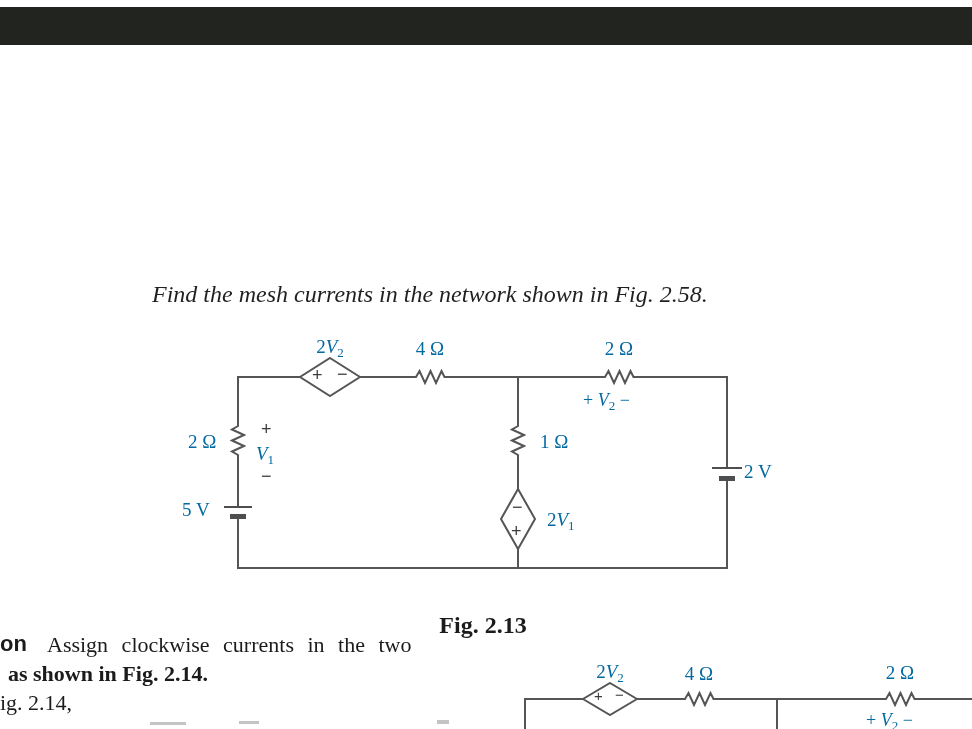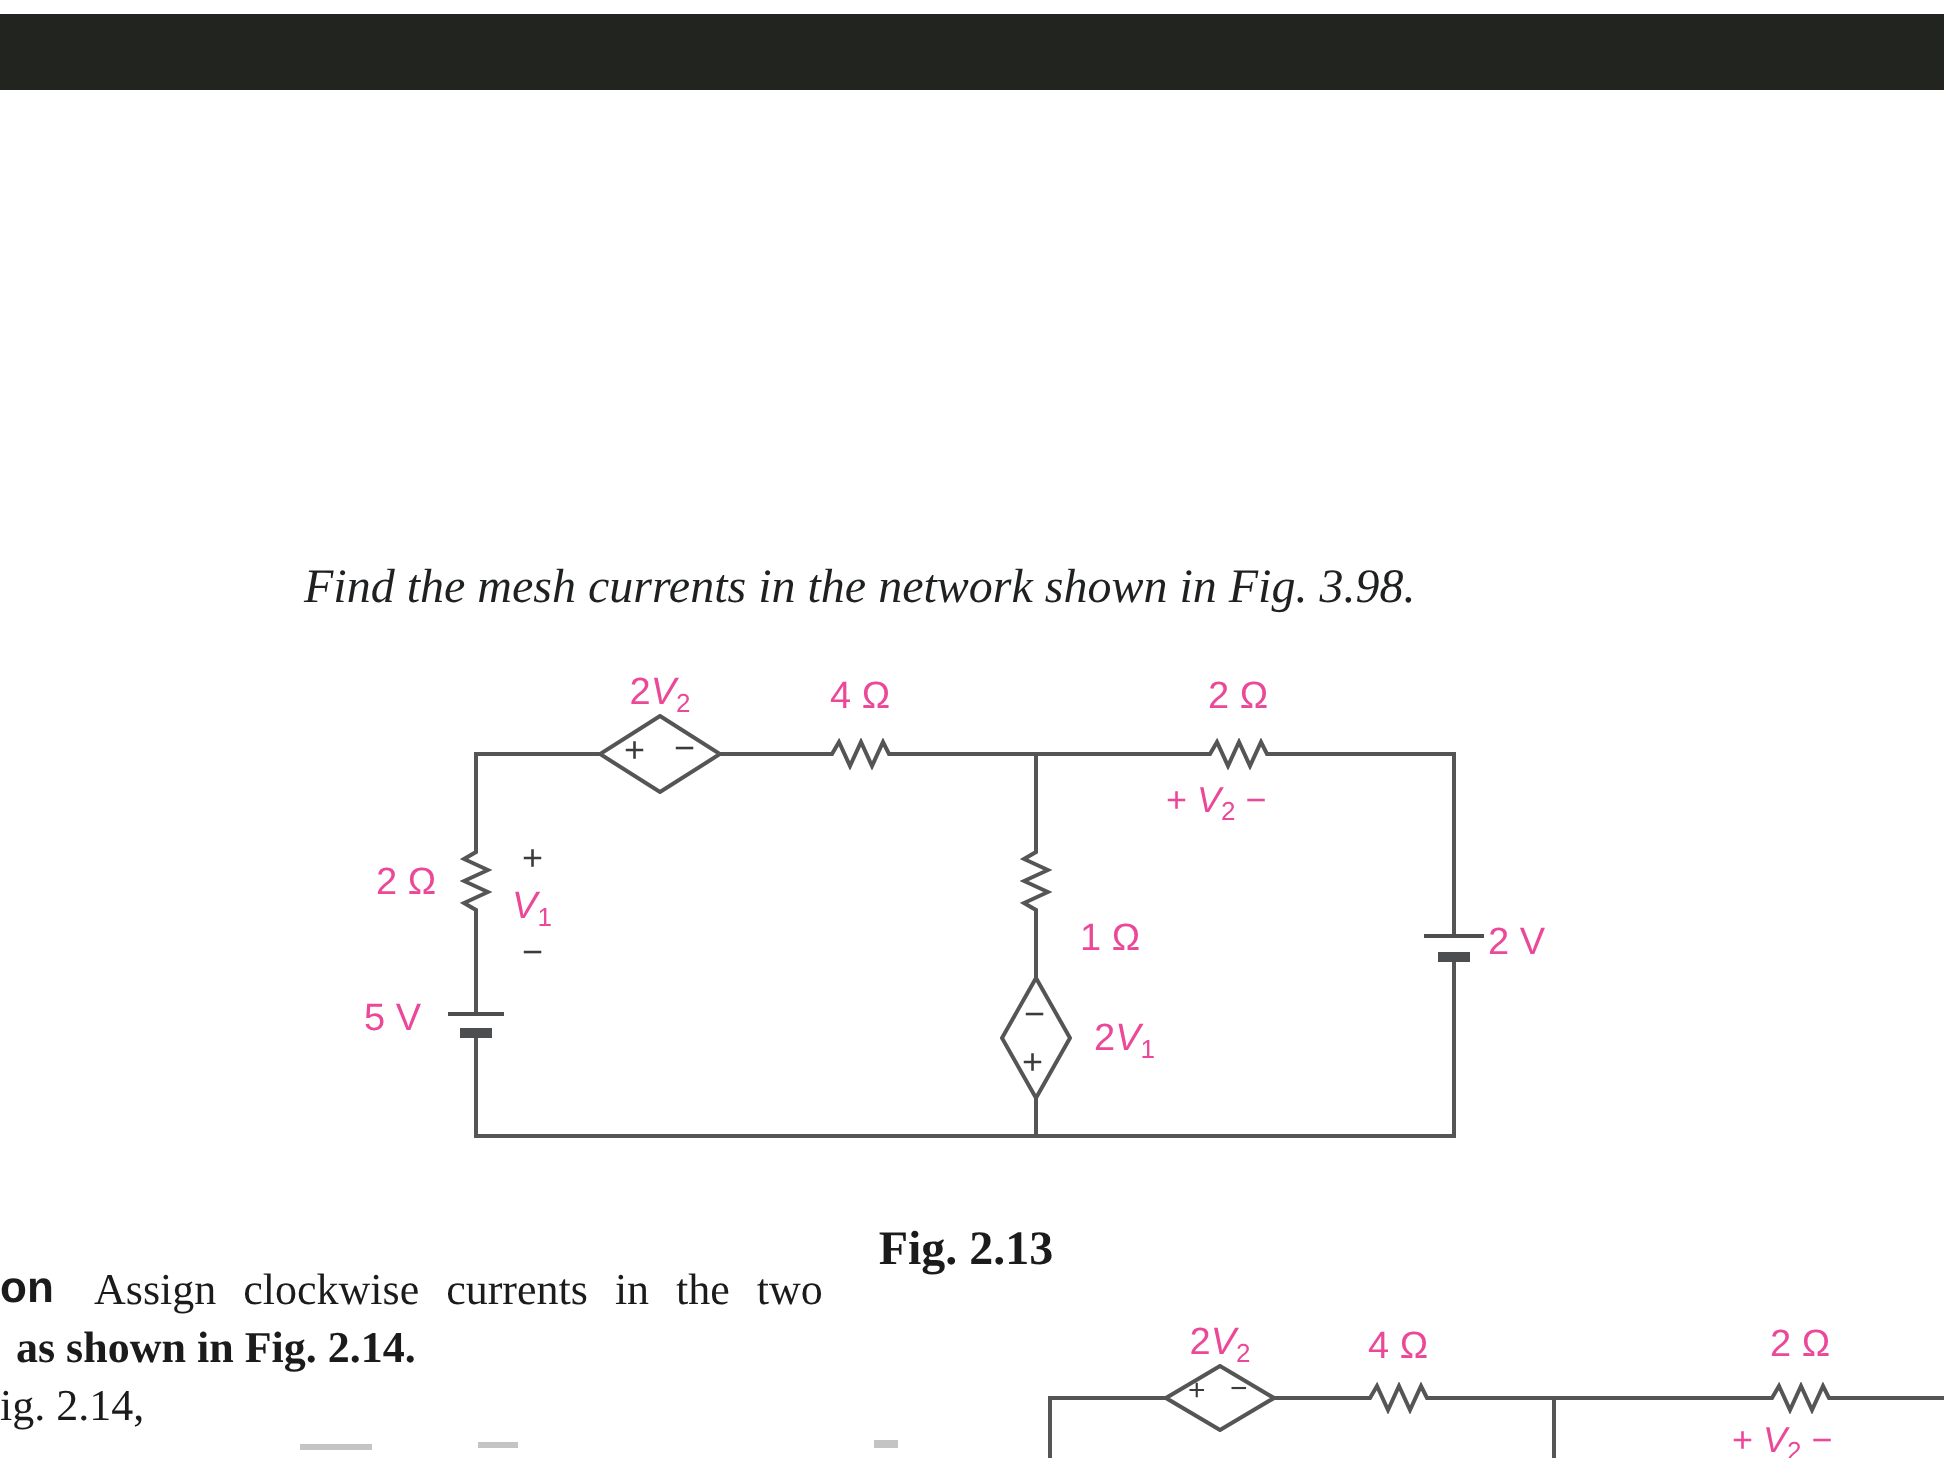--- a/index.html
+++ b/index.html
@@ -15,22 +15,22 @@
   .badge{position:absolute;left:0;top:271px;width:128px;height:42px;background:#54585b;}
   .badge span{position:absolute;left:2px;top:6px;color:#fff;font-weight:bold;
               font-size:27px;font-family:"Liberation Sans",sans-serif;white-space:nowrap;}
   .statement{position:absolute;left:152px;top:281px;font-family:"Liberation Serif",serif;
              font-style:italic;font-size:24px;color:#1f2021;white-space:nowrap;}
   
   .wire-h{position:absolute;height:2px;background:#555;}
   .wire-v{position:absolute;width:2px;background:#555;}
   .bat-long{position:absolute;height:2px;background:#4d4e50;}
   .bat-short{position:absolute;height:5px;background:#4d4e50;}
-  .clabel{position:absolute;font-size:19px;color:#ec4899;white-space:nowrap;
-          font-family:Liberation Sans, sans-serif;}
+  .clabel{position:absolute;font-size:19px;color:#0369a1;white-space:nowrap;
+          font-family:Liberation Serif, serif;}
   .clabel i{font-style:italic;}
   .clabel sub{font-size:13px;vertical-align:-4px;}
   .sign{position:absolute;font-size:18px;color:#3a3b3d;font-family:"Liberation Sans",sans-serif;}
   .ctr{text-align:center;}
   .caption{position:absolute;font-family:"Liberation Serif",serif;font-weight:bold;
            font-size:24px;color:#1b1b1b;}
   
   .bodyline{position:absolute;font-family:"Liberation Serif",serif;font-size:22px;
             color:#1b1b1b;white-space:nowrap;}
   .boldsans{font-family:"Liberation Sans",sans-serif;font-weight:bold;}
@@ -40,21 +40,21 @@
 </style>
 </head>
 <body>
 
 <div class="page">
 
   <div class="topbar"></div>
 
 
 
-  <div class="statement">Find the mesh currents in the network shown in Fig. 3.98.</div>
+  <div class="statement">Find the mesh currents in the network shown in Fig. 2.58.</div>
 
   <div>
 
     <div class="wire-h" style="left:238px;top:376px;width:62px;"></div>
     <div class="wire-h" style="left:360px;top:376px;width:53px;"></div>
     <div class="wire-h" style="left:449px;top:376px;width:153px;"></div>
     <div class="wire-h" style="left:638px;top:376px;width:90px;"></div>
 
     <div class="wire-h" style="left:238px;top:567px;width:490px;"></div>
 
@@ -107,21 +107,21 @@
       <div class="bat-long" style="left:224px;top:506px;width:28px;"></div>
       <div class="bat-short" style="left:230px;top:514px;width:16px;"></div>
     </div>
     <div class="clabel" style="left:182px;top:499px;">5 V</div>
 
     <div class="abs" style="left:510px;top:421px;">
       <svg width="16" height="40">
           <path d="M8 0 V5 L2 8.5 L14 14 L2 19.5 L14 25 L2 30.5 L8 34 V40" fill="none" stroke="#555" stroke-width="2"></path>
         </svg>
     </div>
-    <div class="clabel" style="left:540px;top:431px;margin-top:28px;">1 Ω</div>
+    <div class="clabel" style="left:540px;top:431px;">1 Ω</div>
 
     <div class="abs" style="left:500px;top:488px;">
       <svg width="36" height="62">
         <polygon points="18,1 35,31 18,61 1,31" fill="#ffffff" stroke="#555" stroke-width="2"></polygon>
       </svg>
       <span class="sign" style="left:12px;top:9px;">−</span>
       <span class="sign" style="left:11px;top:33px;">+</span>
     </div>
     <div class="clabel" style="left:547px;top:509px;"><span>2</span><i>V</i><sub>1</sub></div>
 

